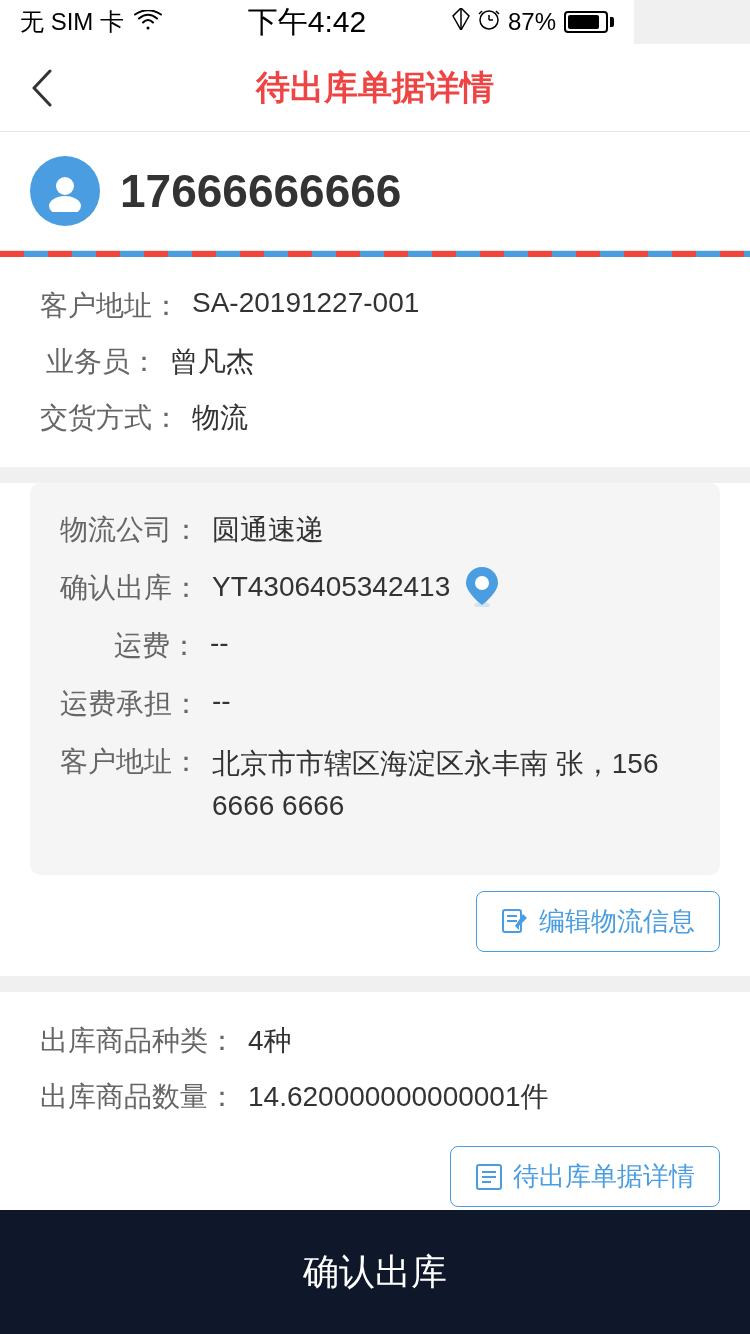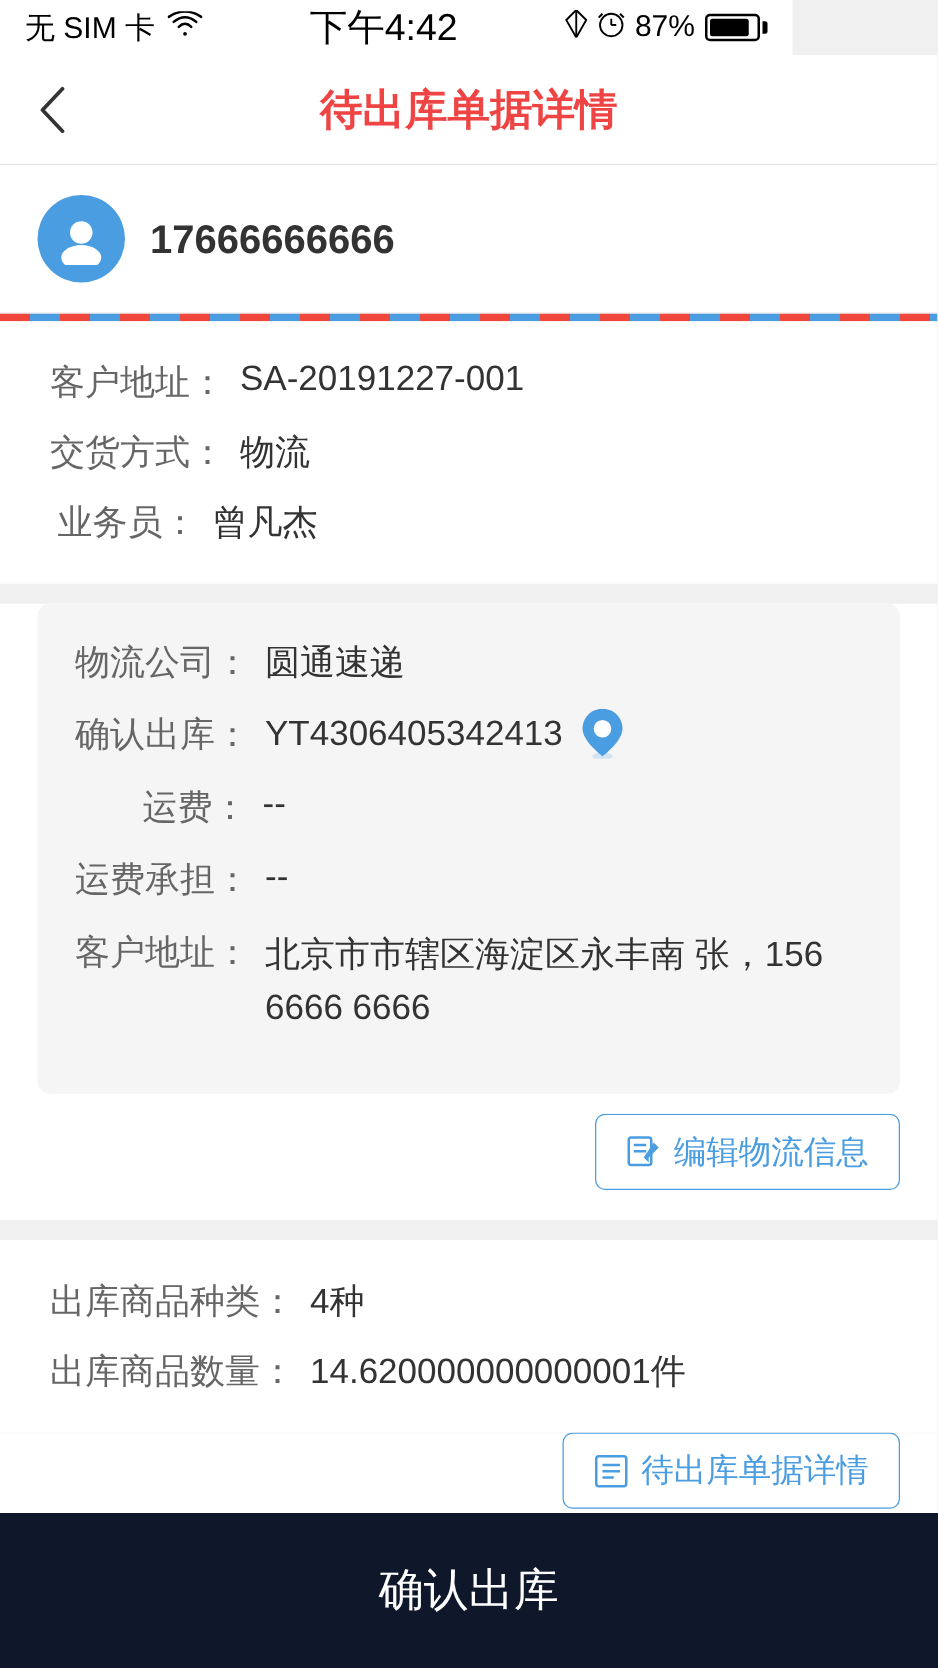--- a/index.html
+++ b/index.html
@@ -77,21 +77,21 @@
       border-bottom: 1px solid #e5e5e5;
     }
     .user-avatar {
       width: 70px; height: 70px;
       border-radius: 50%;
       background: #4a9de0;
       display: flex; align-items: center; justify-content: center;
       color: white; font-size: 34px;
     }
     .user-phone {
-      font-size: 32px;
+      font-size: 46px;
       font-weight: 600;
       color: #333;
     }
 
     
     .dashed-divider {
       width: 750px;
       height: 6px;
       background: repeating-linear-gradient(
         90deg,
@@ -293,26 +293,26 @@
   </div>
 
   <div class="dashed-divider"></div>
 
   <div class="section-white">
     <div class="info-row">
       <span class="info-label">客户地址：</span>
       <span class="info-value">SA-20191227-001</span>
     </div>
     <div class="info-row">
+      <span class="info-label">业务员：</span>
+      <span class="info-value">曾凡杰</span>
+    </div>
+    <div class="info-row">
       <span class="info-label">交货方式：</span>
       <span class="info-value">物流</span>
-    </div>
-    <div class="info-row">
-      <span class="info-label">业务员：</span>
-      <span class="info-value">曾凡杰</span>
     </div>
   </div>
 
   <div style="background:#fff; padding: 0 30px 0;">
     <div class="logistics-card">
       <div class="info-row">
         <span class="info-label">物流公司：</span>
         <span class="info-value">圆通速递</span>
       </div>
       <div class="info-row">

